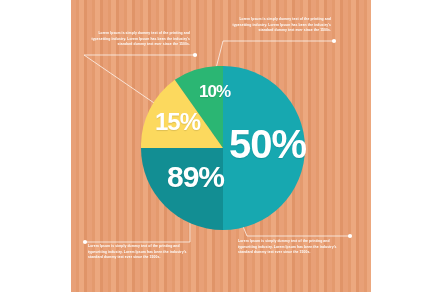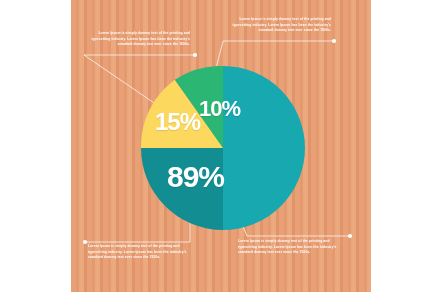--- a/index.html
+++ b/index.html
@@ -48,21 +48,21 @@
     font-weight: bold;
     line-height: 1;
     letter-spacing: -1px;
     text-shadow: 0 1px 1px rgba(0,0,0,0.12);
     pointer-events: none;
     white-space: nowrap;
   }
   #lbl-50 { font-size: 40px; left: 88px;  top: 58px; }
   #lbl-25 { font-size: 30px; left: 26px;  top: 96px; }
   #lbl-15 { font-size: 24px; left: 14px;  top: 44px; }
-  #lbl-10 { font-size: 22px; left: 58px;  top: 32px; }
+  #lbl-10 { font-size: 17px; left: 58px;  top: 17px; }
 
   
   #leaders {
     position: absolute;
     left: 0; top: 0;
     width: 300px; height: 292px;
     pointer-events: none;
   }
   
   .callout {
@@ -123,20 +123,21 @@
 
         <path fill="#17a8b0" d="M 82,82 L 82,0 A 82,82 0 0 1 82,164 Z"></path>
 
         <path fill="#128e93" d="M 82,82 L 82,164 A 82,82 0 0 1 0,82 Z"></path>
 
         <path fill="#fcd95e" d="M 82,82 L 0,82 A 82,82 0 0 1 33.80,13.81 Z"></path>
 
         <path fill="#2bb673" d="M 82,82 L 33.80,13.81 A 82,82 0 0 1 82,0 Z"></path>
       </svg>
 
+      <span class="slice-label" id="lbl-50">50%</span>
       <span class="slice-label" id="lbl-25">89%</span>
       <span class="slice-label" id="lbl-15">15%</span>
       <span class="slice-label" id="lbl-10">10%</span>
     </div>
 
     <div class="callout right-al" id="callout-top-right">Lorem Ipsum is simply dummy text of the printing and typesetting industry. Lorem Ipsum has been the industry's standard dummy text ever since the 1500s.</div>
 
     <div class="callout right-al" id="callout-top-left">Lorem Ipsum is simply dummy text of the printing and typesetting industry. Lorem Ipsum has been the industry's standard dummy text ever since the 1500s.</div>
 
     <div class="callout left-al" id="callout-bottom-left">Lorem Ipsum is simply dummy text of the printing and typesetting industry. Lorem Ipsum has been the industry's standard dummy text ever since the 1500s.</div>

